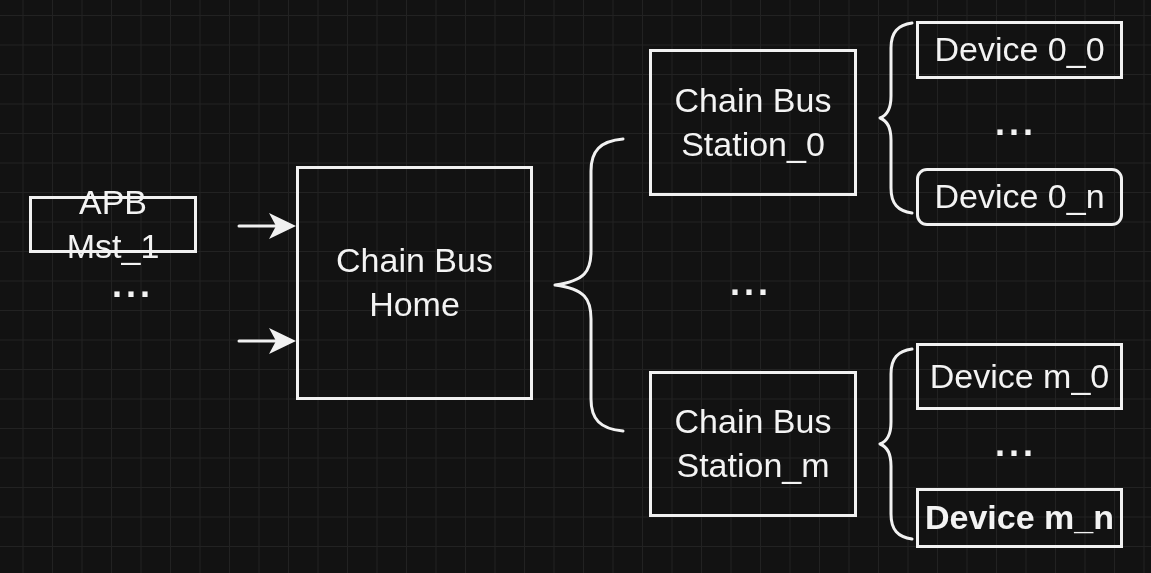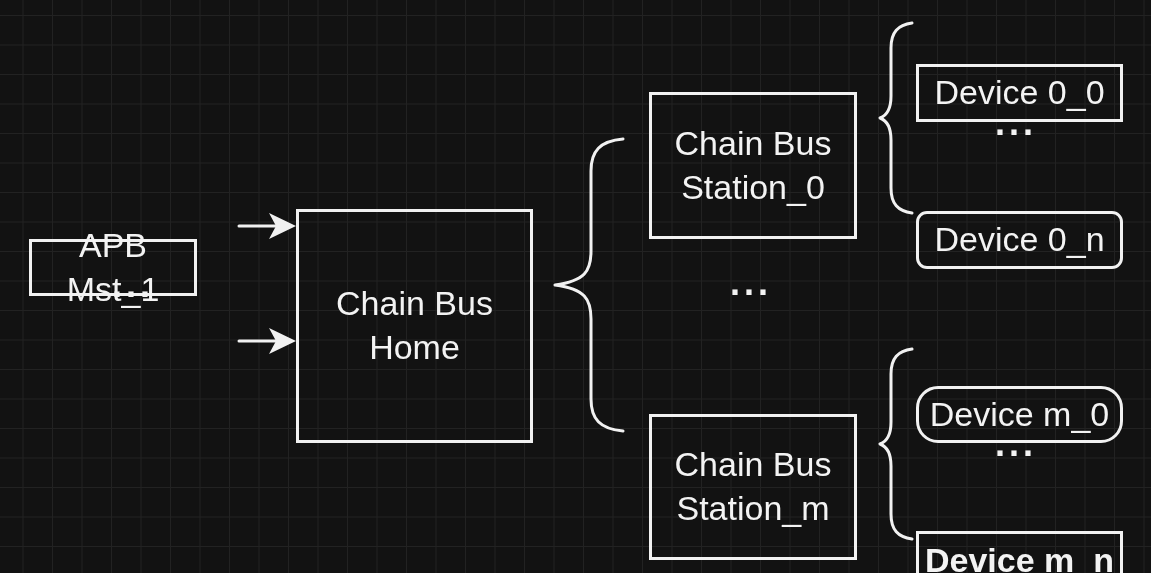--- a/index.html
+++ b/index.html
@@ -34,41 +34,40 @@
     border: 3px solid #f1f1f1;
     background: transparent;
     display: flex;
     align-items: center;
     justify-content: center;
     text-align: center;
     font-size: 34px;
     line-height: 1.29;
     white-space: pre-line;
     color: #f3f3f3;
-    margin-top: 43px;
   }
   .dots {
     position: absolute;
     width: 60px;
     text-align: center;
     font-size: 36px;
     font-weight: bold;
     letter-spacing: 4px;
     line-height: 36px;
     color: #f3f3f3;
   }
   
   .apb1 { left: 29px;  top: 196px; width: 168px; height: 57px; }
   .apbx { left: 29px;  top: 313px; width: 208px; height: 56px; }
   .home { left: 296px; top: 166px; width: 237px; height: 234px; }
   .st0  { left: 649px; top: 49px;  width: 208px; height: 147px; }
   .stm  { left: 649px; top: 371px; width: 208px; height: 146px; }
   .d00  { left: 916px; top: 21px;  width: 207px; height: 58px; }
   .d0n  { left: 916px; top: 168px; width: 207px; height: 58px; border-radius: 11px; }
-  .dm0  { left: 916px; top: 343px; width: 207px; height: 57px; border-radius: 22px; }
+  .dm0  { left: 916px; top: 343px; width: 207px; height: 67px; }
   .dmn  { left: 916px; top: 488px; width: 207px; height: 60px; font-weight: bold; }
   .dots-masters  { left: 103px; top: 267px; }
   .dots-stations { left: 721px; top: 265px; }
   .dots-dev0     { left: 986px; top: 105px; }
   .dots-devm     { left: 986px; top: 426px; }
   .stroke {
     stroke: #f1f1f1;
     stroke-width: 3;
     fill: none;
     stroke-linecap: round;

